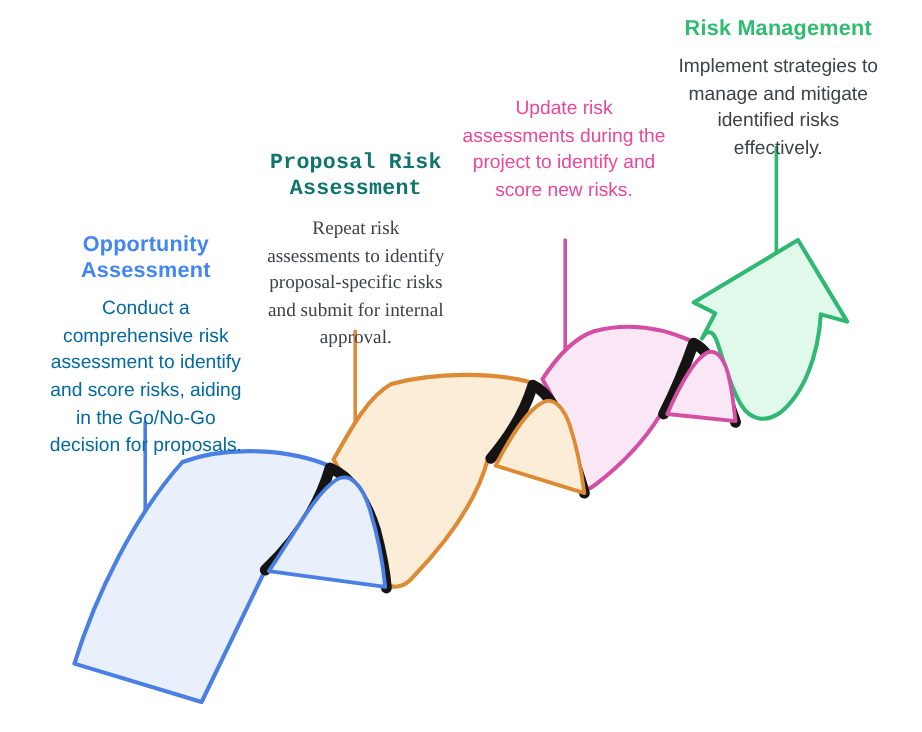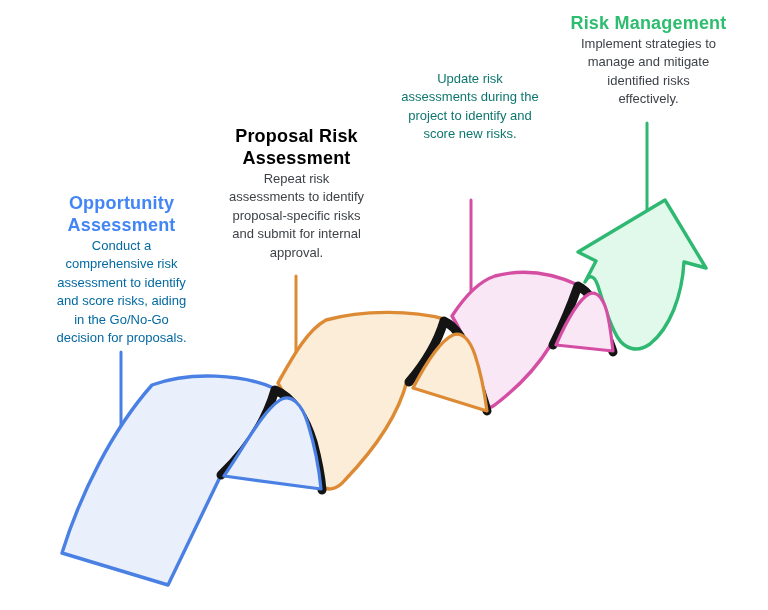--- a/index.html
+++ b/index.html
@@ -16,21 +16,22 @@
     text-align:center;
   }
   .stage-title{
     font-weight:bold;
     font-size:18px;
     line-height:1.22;
     white-space:pre-line;
     letter-spacing:.2px;
   }
   .stage-desc{
-    font-size:13px;
+    margin-top:10px;
+    font-size:16px;
     font-weight:500;
     line-height:1.42;
     white-space:pre-line;
   }
   
   .stage-1{left:34px;top:193px;width:175px;}
   .stage-2{left:204px;top:126px;width:185px;}
   .stage-3{left:380px;top:70px;width:180px;}
   .stage-4{left:556px;top:13px;width:185px;text-align:center;}
 </style>
@@ -102,31 +103,31 @@
 Assessment</div>
     <div class="stage-desc" style="color: #0369a1;">Conduct a
 comprehensive risk
 assessment to identify
 and score risks, aiding
 in the Go/No-Go
 decision for proposals.</div>
   </div>
 
   <div class="stage stage-2">
-    <div class="stage-title" style="color: #000000;">Proposal Risk
+    <div class="stage-title" style="color: #0f766e; font-family: Liberation Mono, monospace;">Proposal Risk
 Assessment</div>
-    <div class="stage-desc" style="color: rgb(62, 66, 71);">Repeat risk
+    <div class="stage-desc" style="color: rgb(62, 66, 71); font-family: Liberation Serif, serif;">Repeat risk
 assessments to identify
 proposal-specific risks
 and submit for internal
 approval.</div>
   </div>
 
   <div class="stage stage-3">
-    <div class="stage-desc" style="color: #0f766e;">Update risk
+    <div class="stage-desc" style="color: #ec4899;">Update risk
 assessments during the
 project to identify and
 score new risks.</div>
   </div>
 
   <div class="stage stage-4">
     <div class="stage-title" style="color: rgb(45, 189, 110);">Risk Management</div>
     <div class="stage-desc" style="color: rgb(62, 66, 71);">Implement strategies to
 manage and mitigate
 identified risks

